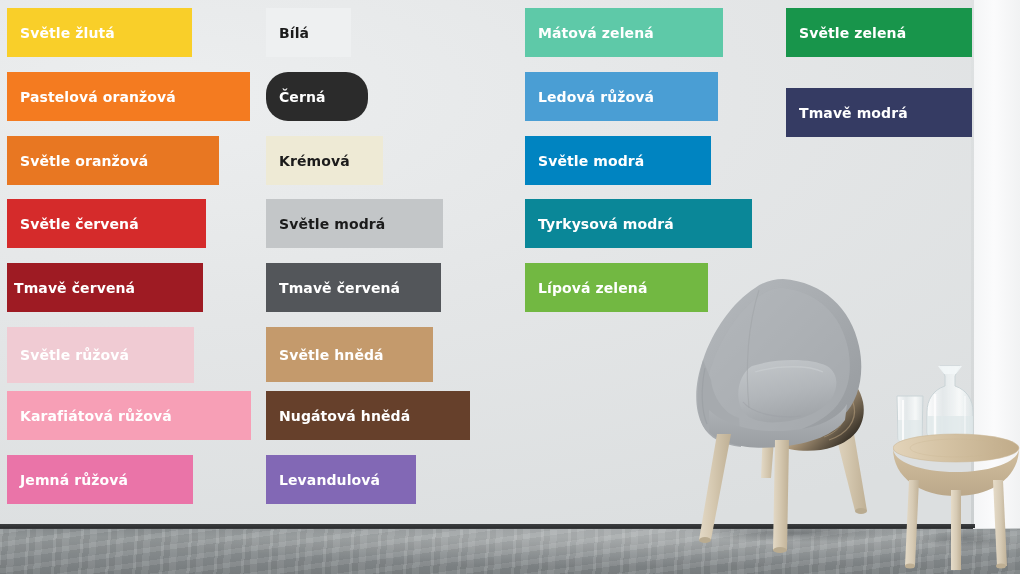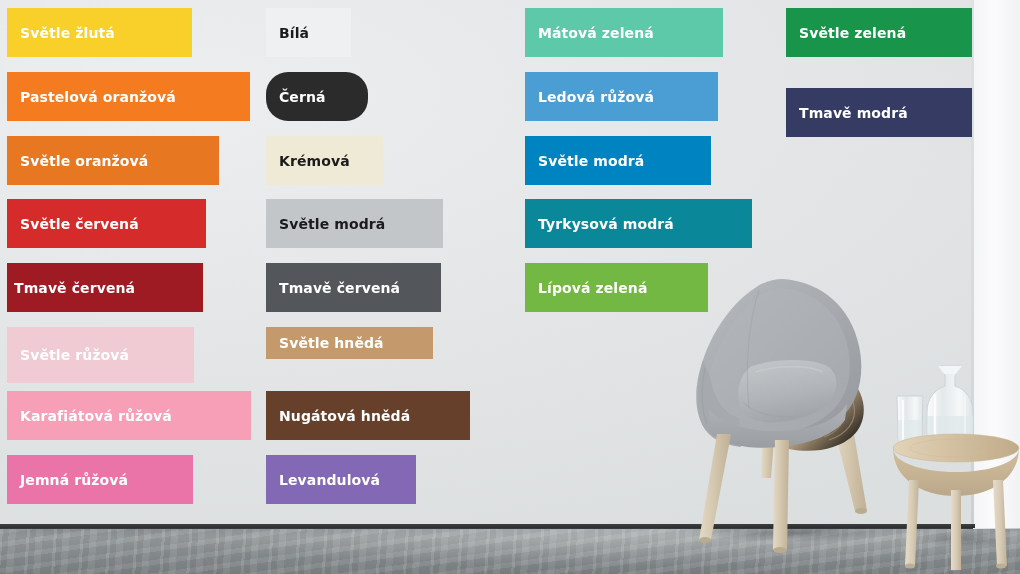--- a/index.html
+++ b/index.html
@@ -266,21 +266,21 @@
       </div>
     <div class="swatch" style="left:266px;top:136px;width:117px;height:49px;background:#eeead5;color:#1b1b1b;">
         <span>Krémová</span>
       </div>
     <div class="swatch" style="left:266px;top:199px;width:177px;height:49px;background:#c3c6c8;color:#1b1b1b;">
         <span>Světle modrá</span>
       </div>
     <div class="swatch" style="left:266px;top:263px;width:175px;height:49px;background:#53565a;color:#ffffff;">
         <span>Tmavě červená</span>
       </div>
-    <div class="swatch" style="left:266px;top:327px;width:167px;height:32px;background:#c49a6c;color:#ffffff;">
+    <div class="swatch" style="left:266px;top:327px;width:167px;height:55px;background:#c49a6c;color:#ffffff;">
         <span>Světle hnědá</span>
       </div>
     <div class="swatch" style="left:266px;top:391px;width:204px;height:49px;background:#66402b;color:#ffffff;">
         <span>Nugátová hnědá</span>
       </div>
     <div class="swatch" style="left:266px;top:455px;width:150px;height:49px;background:#8268b5;color:#ffffff;">
         <span>Levandulová</span>
       </div>
 
     <div class="swatch" style="left:525px;top:8px;width:198px;height:49px;background:#5ec9a8;color:#ffffff;">

